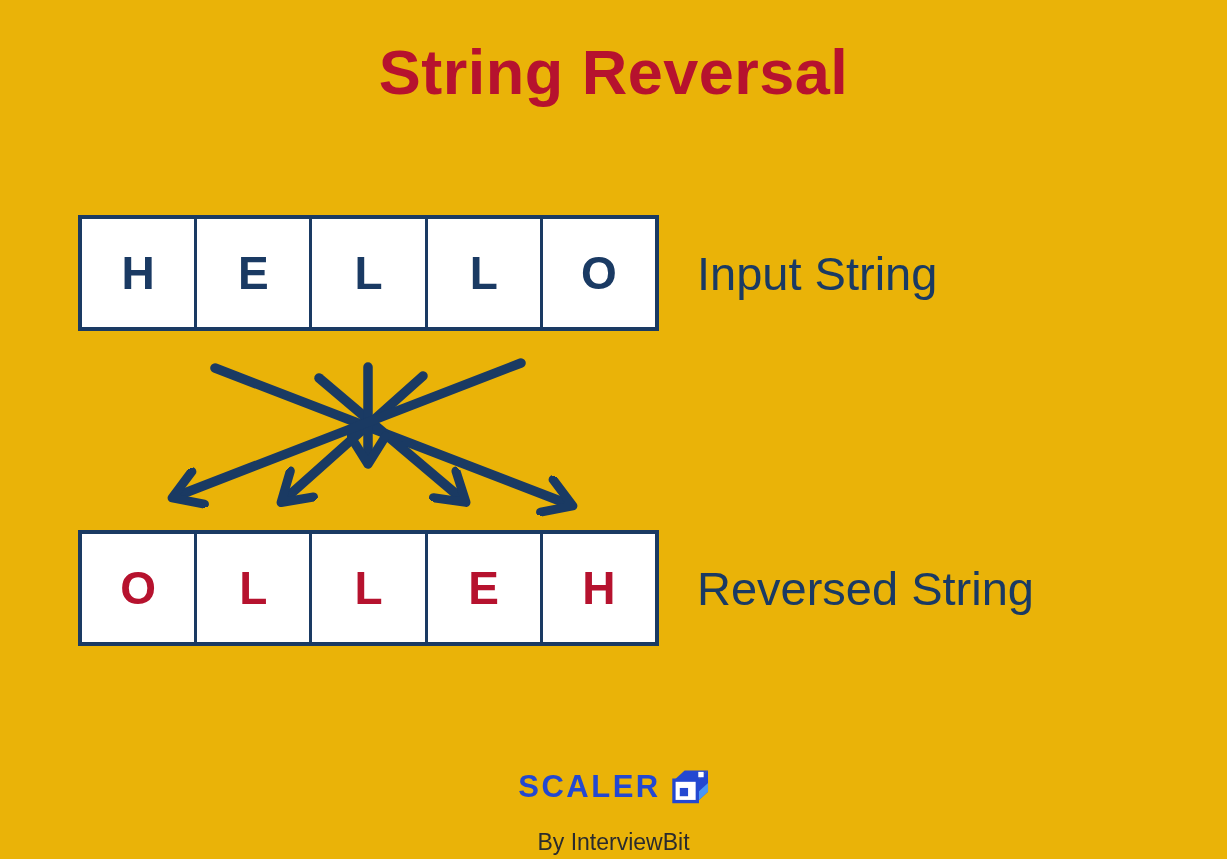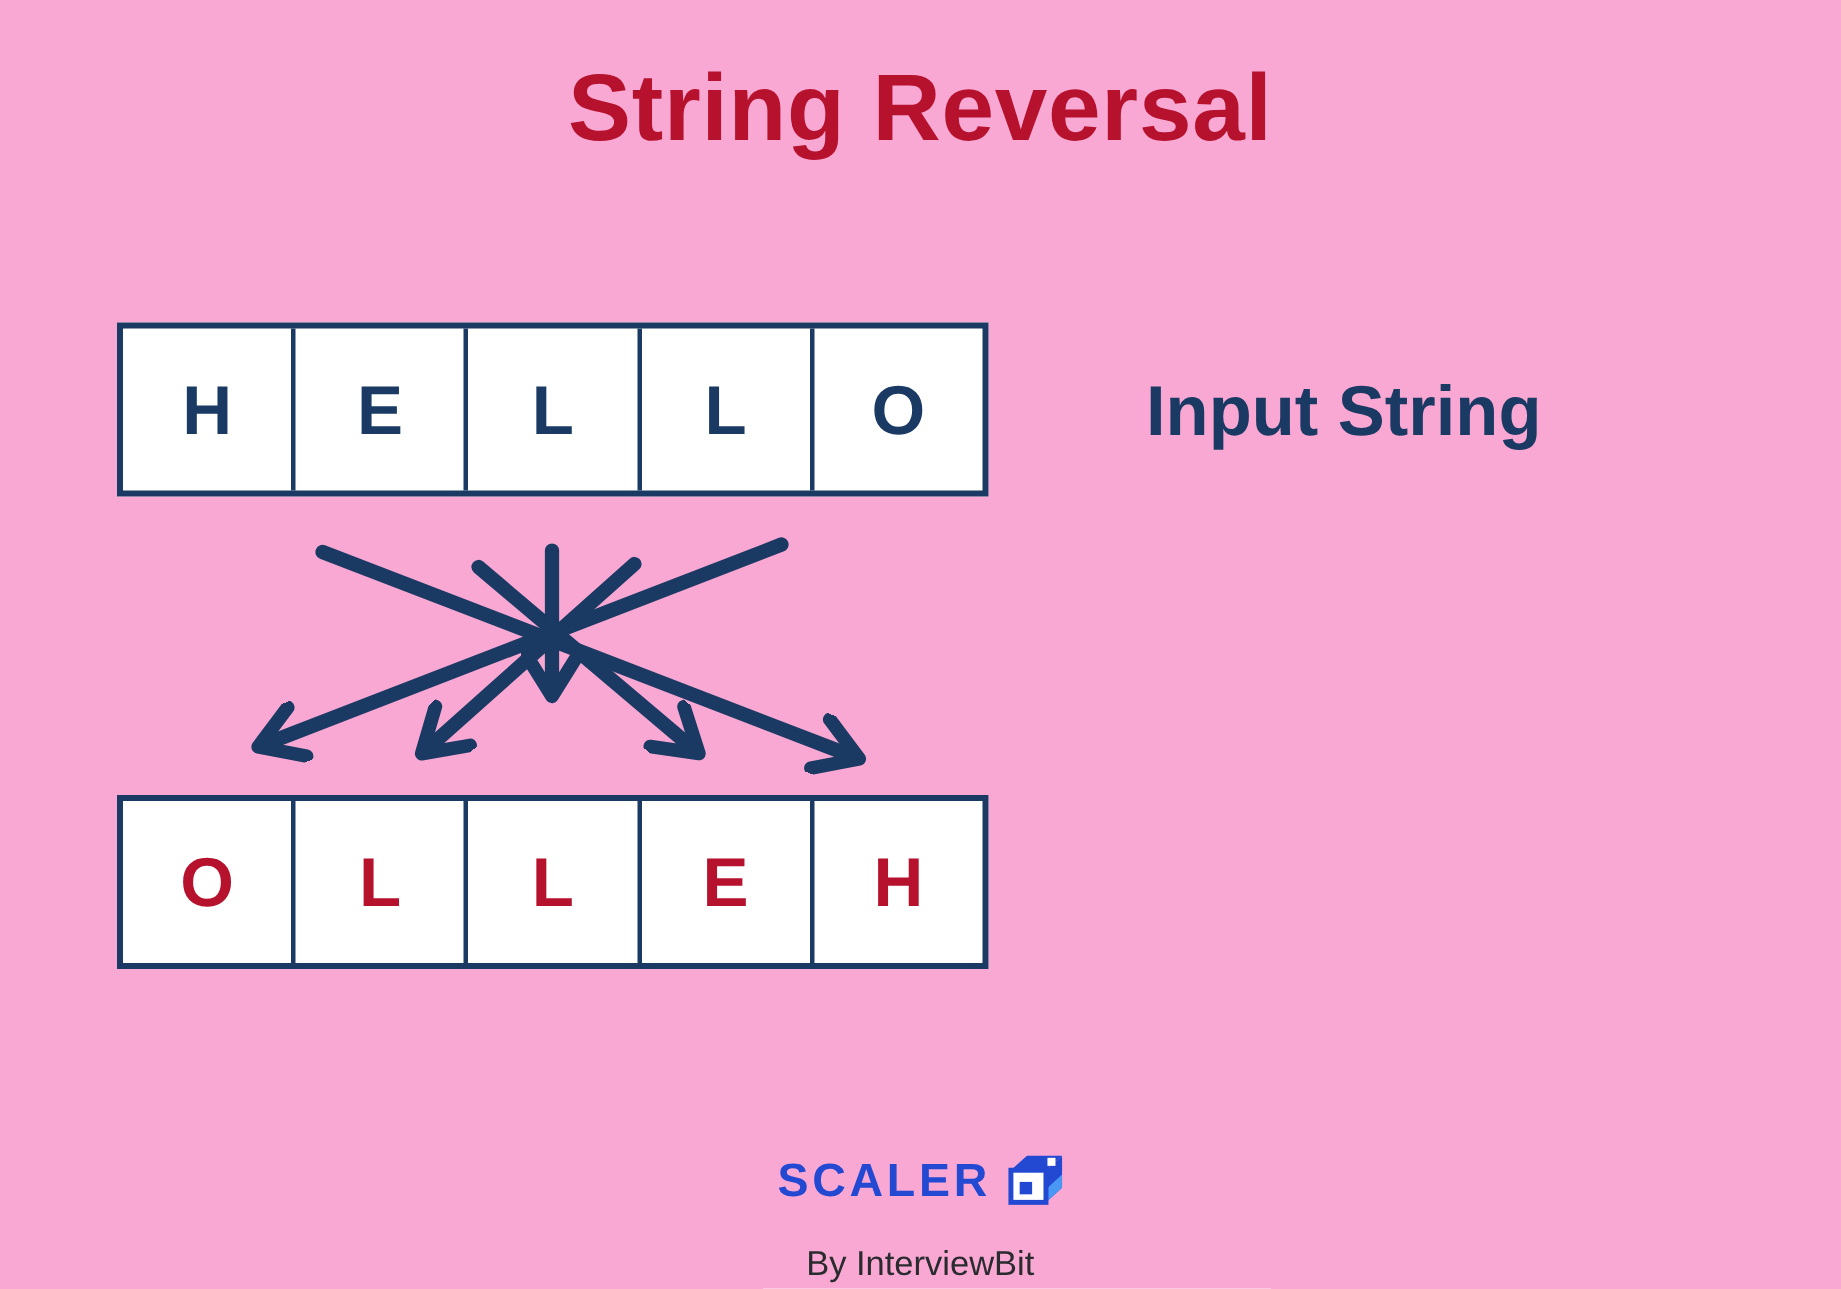--- a/index.html
+++ b/index.html
@@ -4,21 +4,21 @@
 <style>
   * { margin: 0; padding: 0; box-sizing: border-box; }
   html, body { background: #ffffff; }
   body {
     font-family: "Liberation Sans", "DejaVu Sans", sans-serif;
     width: 1227px; height: 859px; overflow: hidden;
   }
   .canvas {
     position: relative;
     width: 1227px; height: 859px;
-    background: #f9a8d4;
+    background: #eab308;
   }
   .title {
     position: absolute;
     top: 36px; left: 0; width: 100%;
     text-align: center;
     font-size: 63px;
     font-weight: bold;
     color: #B6122E;
     letter-spacing: 0.5px;
   }
@@ -45,23 +45,23 @@
   }
   .cell:last-child { border-right: none; }
   .letter {
     font-size: 46px;
     font-weight: bold;
     line-height: 1;
   }
   .letter.navy { color: #1A3A63; }
   .letter.red  { color: #B6122E; }
   .strip-label {
-    margin-left: 105px;
+    margin-left: 38px;
     font-size: 47px;
-    font-weight: bold;
+    font-weight: normal;
     color: #1A3A63;
     white-space: nowrap;
   }
   .arrows {
     position: absolute;
     top: 0; left: 0;
     width: 1227px; height: 859px;
     pointer-events: none;
   }
   .brand-footer {
@@ -143,20 +143,21 @@
       <div class="cell">
         <span class="letter red">L</span>
       </div>
       <div class="cell">
         <span class="letter red">E</span>
       </div>
       <div class="cell">
         <span class="letter red">H</span>
       </div>
     </div>
+    <div class="strip-label">Reversed String</div>
   </section>
 
   <footer class="brand-footer">
     <div class="brand-row">
       <span class="scaler-text">SCALER</span>
       <svg class="cube" viewBox="0 0 38 36" xmlns="http://www.w3.org/2000/svg" aria-hidden="true">
 
         <path d="M2 12 L26 12 L37 2 L13 2 Z" fill="#2348D1"></path>
 
         <path d="M26 12 L37 2 L37 24 L26 34 Z" fill="#2348D1"></path>

